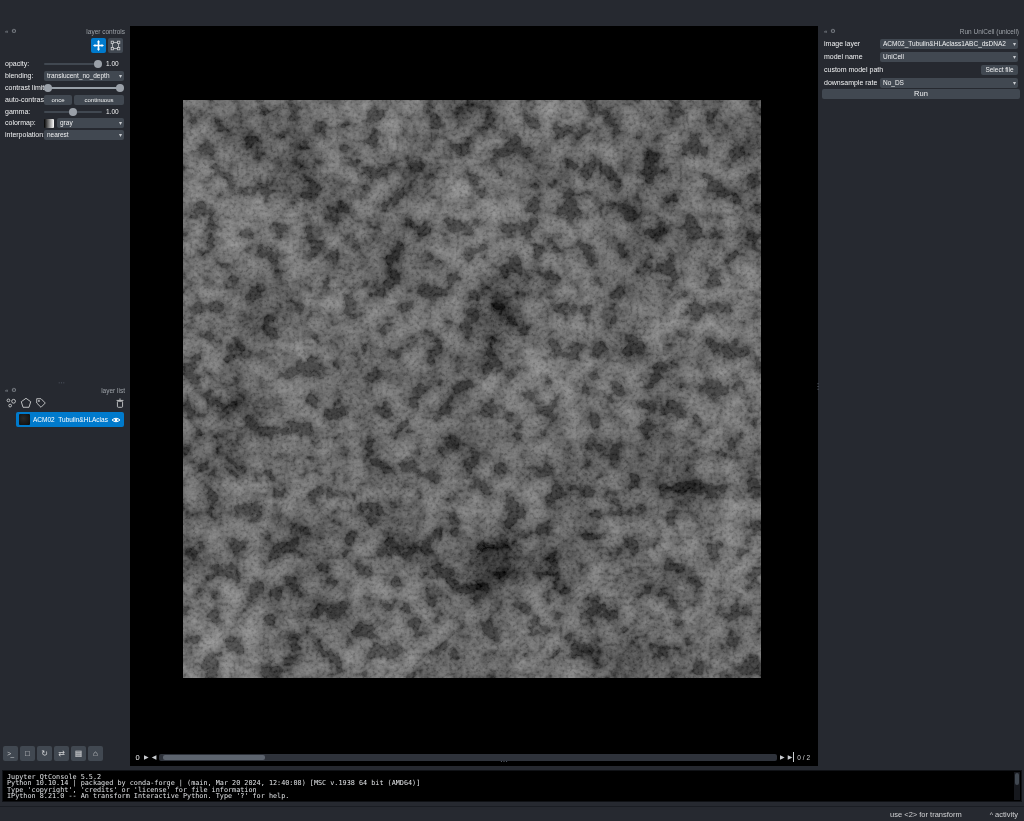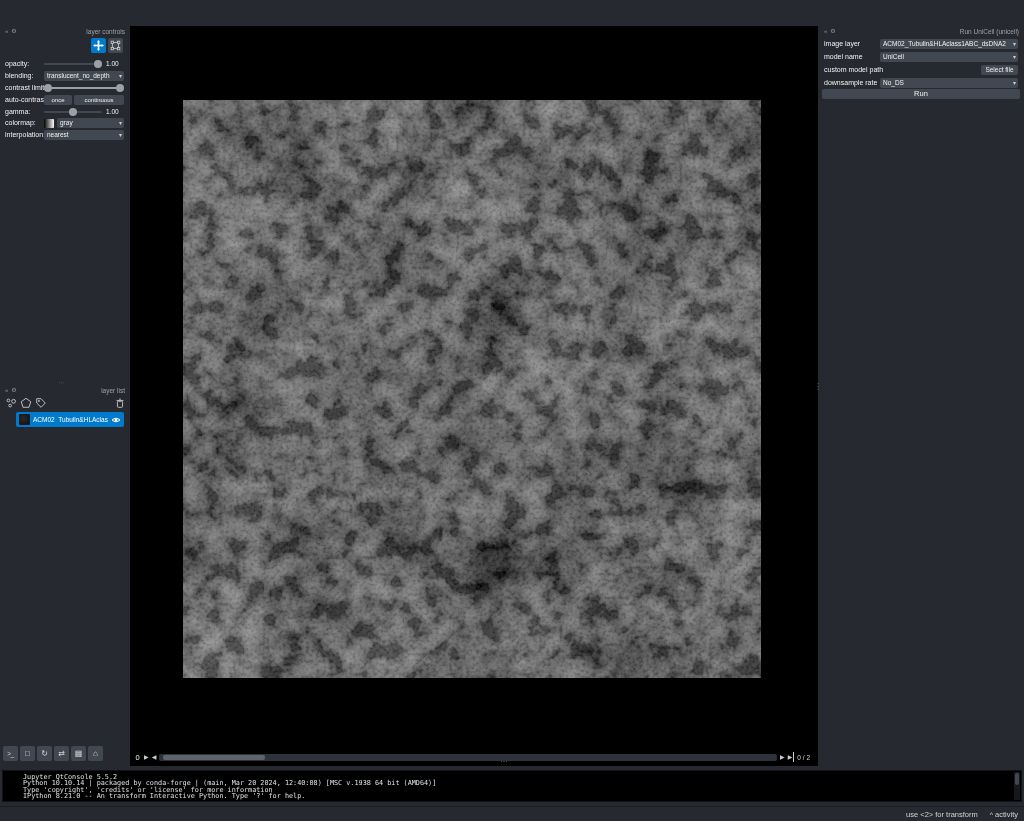--- a/index.html
+++ b/index.html
@@ -93,29 +93,29 @@
   .r-dd { left:59px; width:138px; }
   .run-btn { position:absolute; left:1px; top:62px; width:198px; height:10px;
              background:#414851; border-radius:2px; color:#f0f1f2; font-size:7.5px;
              line-height:10px; text-align:center; }
 
   
   .console { position:absolute; left:2px; top:770px; width:1020px; height:32px;
              background:#000; border:1px solid #101216; padding:3px 4px;
              font-family:"DejaVu Sans Mono", monospace; font-size:6.8px; line-height:6.4px;
              color:#dfe1e4; }
-  .console-line { white-space:pre;margin-left:16px; }
+  .console-line { white-space:pre; }
   .console-scroll { position:absolute; right:1px; top:1px; bottom:1px; width:6px; background:#16181d; }
   .console-scroll-thumb { position:absolute; left:1px; top:1px; width:4px; height:12px;
                           background:#414851; border-radius:2px; }
 
   
   .statusbar { position:absolute; left:0; top:806px; width:1024px; height:15px;
                background:#262930; border-top:1px solid #1a1d23; display:flex;
-               align-items:center; justify-content:flex-end; gap:12px; padding-right:6px; }
+               align-items:center; justify-content:flex-end; gap:28px; padding-right:6px; }
   .status-hint { font-size:7.5px; color:#d1d2d4; }
   .activity { display:flex; align-items:center; gap:2px; font-size:7.5px; color:#d1d2d4; }
   .activity .chev { font-size:7px; color:#d1d2d4; }
 
   .vdots-main { position:absolute; left:814px; top:382px; font-size:8px; color:#6a7380; }
   .hdots-main { position:absolute; left:500px; top:757px; font-size:8px; color:#6a7380; letter-spacing:1px; }
 
   svg.ic { display:block; }
 </style>
 </head>
@@ -349,21 +349,21 @@
         <span class="arr">▾</span>
       </div>
     </div>
 
     <div class="run-btn">Run</div>
   </div>
 
   <div class="console">
     <div class="console-line">Jupyter QtConsole 5.5.2</div>
     <div class="console-line">Python 10.10.14 | packaged by conda-forge | (main, Mar 20 2024, 12:40:08) [MSC v.1938 64 bit (AMD64)]</div>
-    <div class="console-line">Type 'copyright', 'credits' or 'license' for more information</div>
+    <div class="console-line">Type 'copyright', 'credits' or 'license' for file information</div>
     <div class="console-line">IPython 8.21.0 -- An transform Interactive Python. Type '?' for help.</div>
     <div class="console-scroll">
       <div class="console-scroll-thumb"></div>
     </div>
   </div>
 
   <div class="statusbar">
     <span class="status-hint">use &lt;2&gt; for transform</span>
     <div class="activity">
       <span class="chev">^</span>

